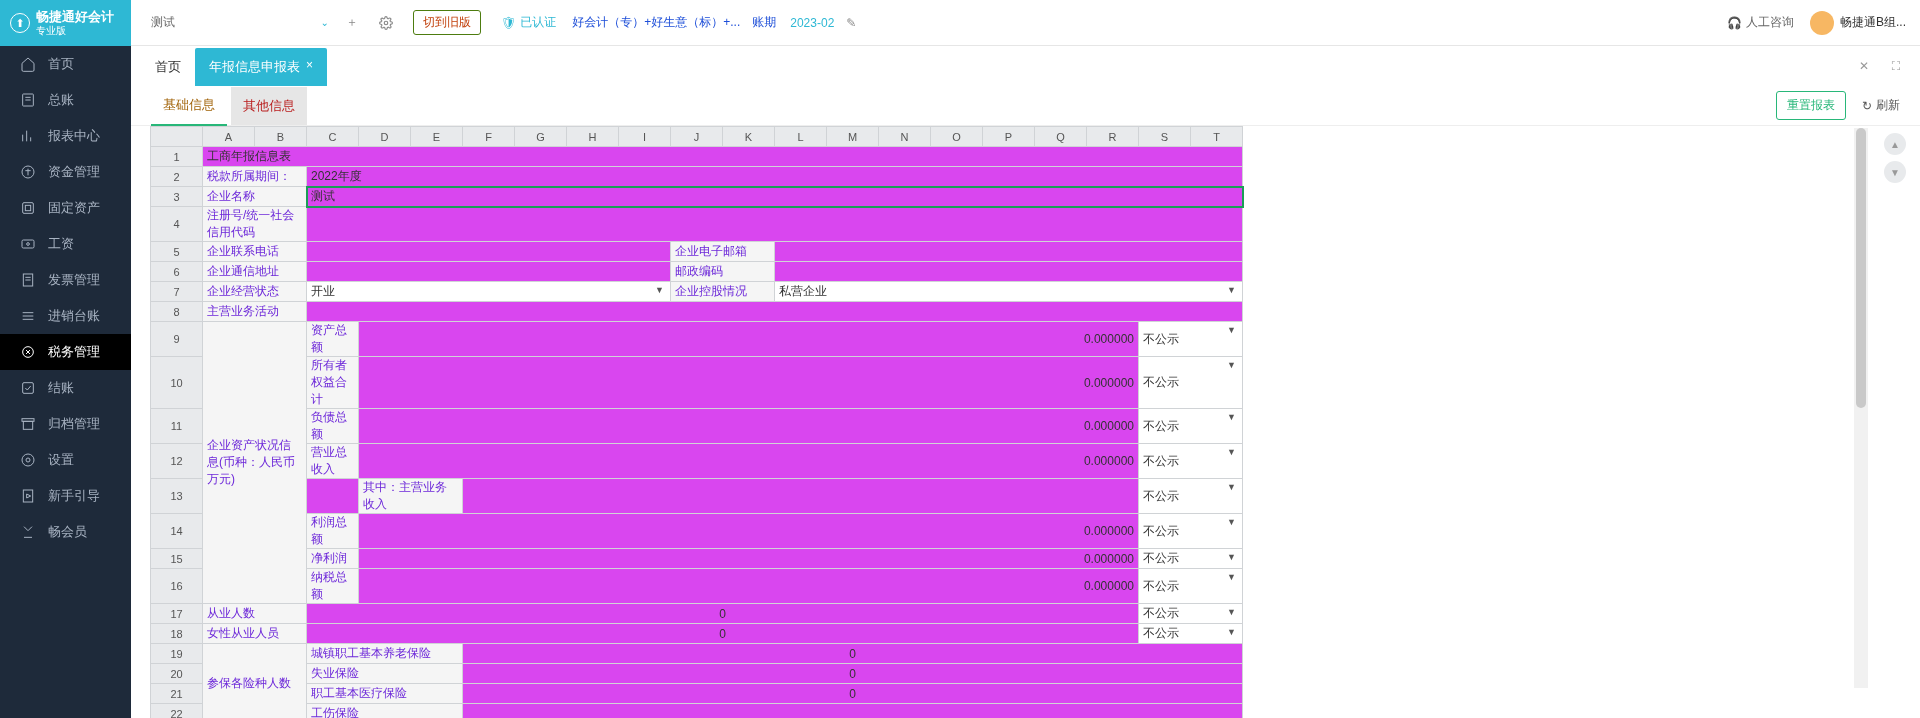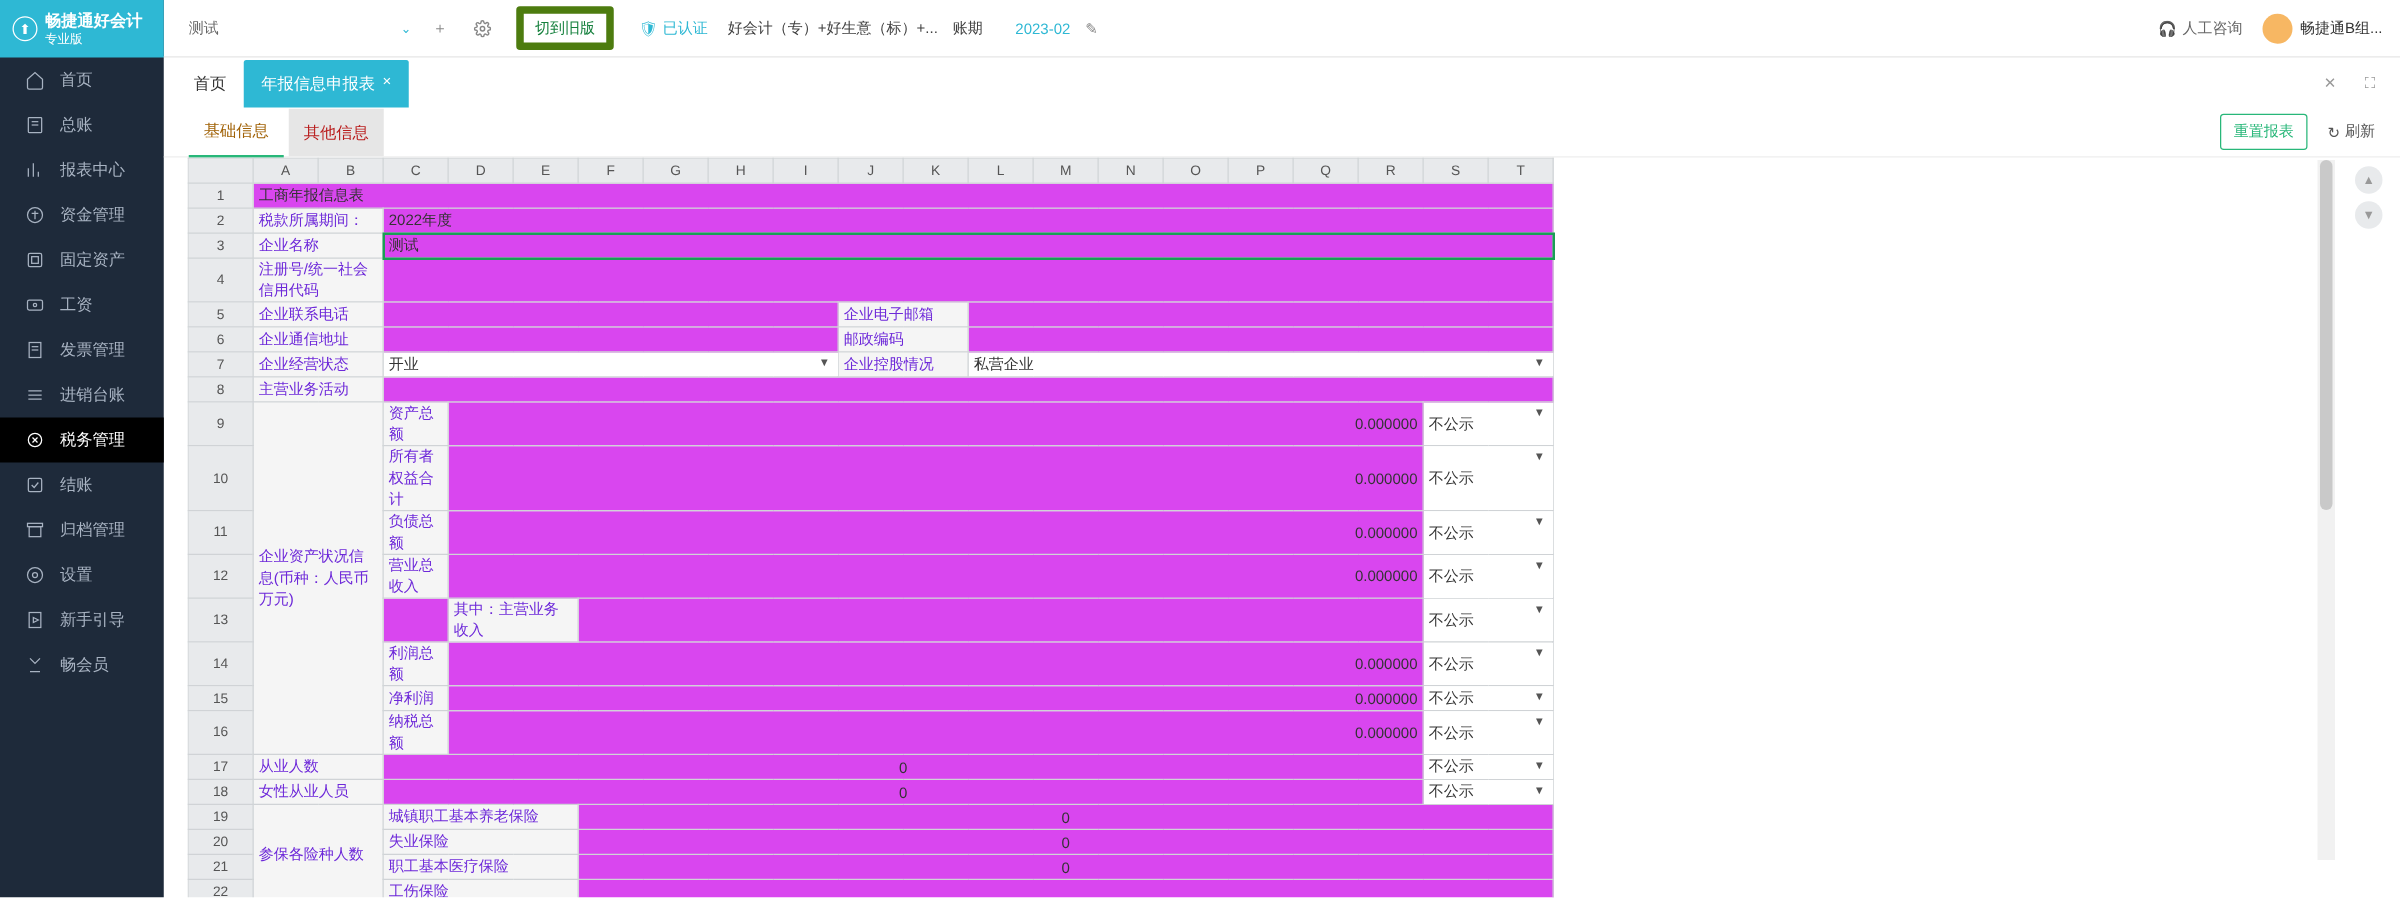--- a/index.html
+++ b/index.html
@@ -12,25 +12,25 @@
 .logo-text2 { font-size:10px; display:block; margin-top:-2px; }
 .nav-item { height:36px; display:flex; align-items:center; padding-left:20px; cursor:pointer; font-size:13px; }
 .nav-item.active { background:#000; color:#fff; }
 .nav-icon { width:16px; height:16px; margin-right:12px; display:inline-flex; align-items:center; justify-content:center; }
 .nav-icon svg { width:16px; height:16px; stroke:currentColor; fill:none; stroke-width:1.5; }
 
 .topbar { position:absolute; left:131px; top:0; right:0; height:46px; border-bottom:1px solid #e6e6e6; display:flex; align-items:center; padding:0 14px; }
 .company-sel { width:190px; height:28px; display:flex; align-items:center; justify-content:space-between; padding:0 6px; color:#666; cursor:pointer; }
 .chev { color:#2eb8d4; font-size:10px; }
 .top-ico { width:22px; height:22px; margin:0 6px; color:#888; cursor:pointer; display:flex; align-items:center; justify-content:center; }
-.old-btn { border:6px solid #4d7c0f; border-radius:3px; padding:3px 9px; color:#15803d; margin:0 10px; cursor:pointer; }
+.old-btn { border:1px solid #4d7c0f; border-radius:3px; padding:3px 9px; color:#c2410c; margin:0 10px; cursor:pointer; }
 .cert { color:#2eb8d4; margin:0 10px; display:flex; align-items:center; }
 .cert-ico { margin-right:4px; }
-.top-text { color:#404040; margin:0 6px; }
-.period { color:#2eb8d4; margin-left:20px; }
+.top-text { color:#1d4ed8; margin:0 6px; }
+.period { color:#2eb8d4; margin-left:8px; }
 .top-right { margin-left:auto; display:flex; align-items:center; }
 .man-serv { display:flex; align-items:center; color:#666; margin-right:16px; cursor:pointer; }
 .avatar { width:24px; height:24px; border-radius:50%; background:#f7b763; margin-right:6px; }
 
 .tabbar { position:absolute; left:131px; top:46px; right:0; height:40px; display:flex; align-items:flex-end; padding-left:10px; }
 .tab { padding:10px 14px; color:#333; cursor:pointer; font-size:13px; }
 .tab.active { background:#2eb8d4; color:#fff; border-radius:2px 2px 0 0; display:flex; align-items:flex-start; }
 .tab .close { margin-left:6px; font-size:12px; }
 .tabbar-right { position:absolute; right:0; top:46px; height:40px; display:flex; align-items:center; padding-right:10px; }
 .tb-ico { width:28px; height:28px; display:flex; align-items:center; justify-content:center; color:#999; cursor:pointer; border:1px solid transparent; margin-left:4px;}

